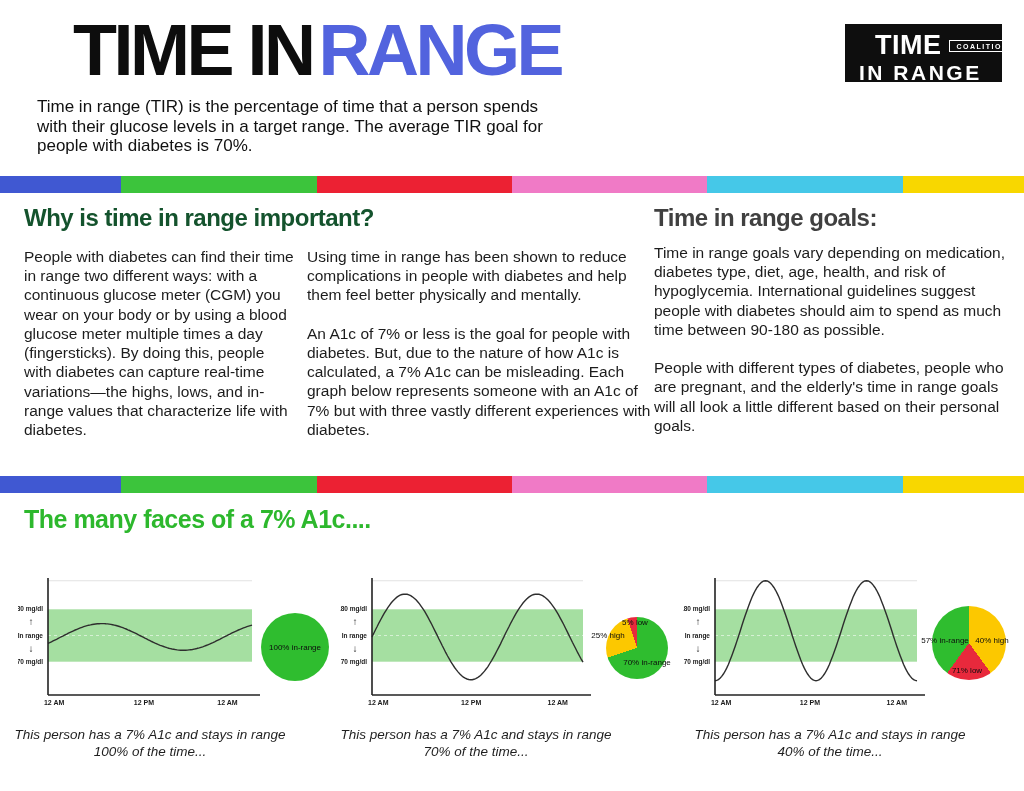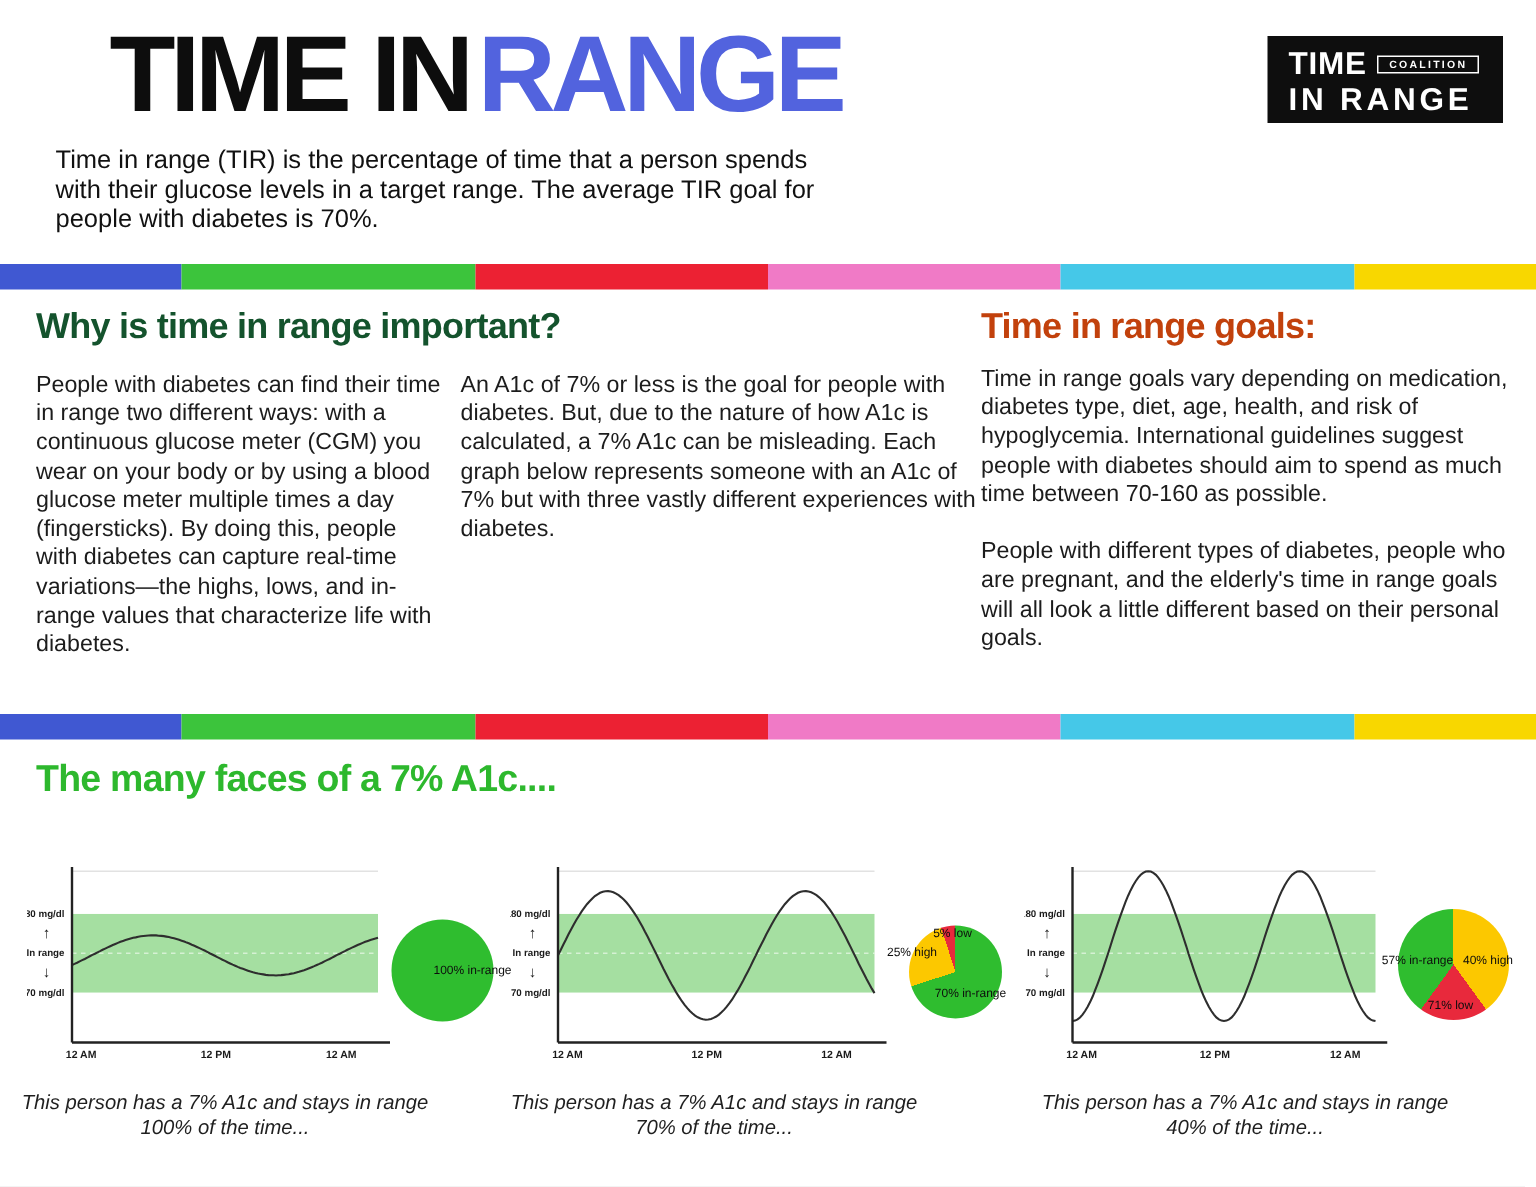--- a/index.html
+++ b/index.html
@@ -11,31 +11,31 @@
   }
   
   .title { position: absolute; left: 33px; top: 14px; font-size: 72px; font-weight: 800;
            letter-spacing: -3.5px; line-height: 1; color: #0d0d0d; white-space: nowrap; margin-left: 40px; }
   .title .blue { color: #5263de; margin-left: 6px; }
   .subtitle { position: absolute; left: 37px; top: 97px; width: 525px;
               font-size: 17px; font-weight: 400; line-height: 1.16; color: #111; }
   .logo { position: absolute; left: 845px; top: 24px; width: 157px; height: 58px;
           background: #0e0e0e; color: #fff; padding: 8px 12px 6px 14px; }
   .logo-row1 { display: flex; align-items: center; gap: 7px; }
-  .logo-time { font-size: 21px; font-weight: 800; letter-spacing: 0.5px; line-height: 1; }
+  .logo-time { font-size: 27px; font-weight: 800; letter-spacing: 0.5px; line-height: 1; margin-left: 16px; }
   .logo-badge { border: 1px solid #fff; font-size: 7px; font-weight: 700; letter-spacing: 1.5px;
                 padding: 2px 7px 1px; line-height: 1; }
   .logo-row2 { font-size: 21px; font-weight: 800; letter-spacing: 2.5px; line-height: 1; margin-top: 3px; }
   
   .stripe { position: absolute; left: 0; width: 1024px; height: 17px; display: flex; }
   
   .h-blue  { position: absolute; left: 24px; top: 204px; font-size: 24px; font-weight: 800;
              letter-spacing: -0.5px; color: #14532d; }
   .h-red   { position: absolute; left: 654px; top: 204px; font-size: 24px; font-weight: 800;
-             letter-spacing: -0.5px; color: #c2410c; }
+             letter-spacing: -0.5px; color: #404040; }
   .h-green { position: absolute; left: 24px; top: 505px; font-size: 25px; font-weight: 800;
              letter-spacing: -0.5px; color: #2db82d; }
   .body-col { position: absolute; font-size: 15.5px; line-height: 1.24; color: #1c1c1c; }
   .body-col p + p { margin-top: 19px; }
   #col1 { left: 24px;  top: 247px; width: 272px; }
   #col2 { left: 307px; top: 247px; width: 345px; }
   #col3 { left: 654px; top: 243px; width: 352px; }
   
   .line-chart { position: absolute; }
   .pie-wrap { position: absolute; }
@@ -78,26 +78,27 @@
       <div style="background: rgb(240, 122, 198); flex: 1 1 0px;"></div>
       <div style="background: rgb(69, 200, 232); flex: 1 1 0px;"></div>
       <div style="background: rgb(248, 215, 0); flex: 0.62 1 0px;"></div>
     </div>
 
   <div class="h-blue">Why is time in range important?</div>
   <div class="body-col" id="col1">
     <p>People with diabetes can find their time in range two different ways: with a continuous glucose meter (CGM) you wear on your body or by using a blood glucose meter multiple times a day (fingersticks). By doing this, people with diabetes can capture real-time variations—the highs, lows, and in-range values that characterize life with diabetes.</p>
   </div>
   <div class="body-col" id="col2">
+    <p>Using time in range has been shown to reduce complications in people with diabetes and help them feel better physically and mentally.</p>
     <p>An A1c of 7% or less is the goal for people with diabetes. But, due to the nature of how A1c is calculated, a 7% A1c can be misleading. Each graph below represents someone with an A1c of 7% but with three vastly different experiences with diabetes.</p>
   </div>
 
   <div class="h-red">Time in range goals:</div>
   <div class="body-col" id="col3">
-    <p>Time in range goals vary depending on medication, diabetes type, diet, age, health, and risk of hypoglycemia. International guidelines suggest people with diabetes should aim to spend as much time between 70-160 as possible.</p>
+    <p>Time in range goals vary depending on medication, diabetes type, diet, age, health, and risk of hypoglycemia. International guidelines suggest people with diabetes should aim to spend as much time between 90-180 as possible.</p>
     <p>People with different types of diabetes, people who are pregnant, and the elderly's time in range goals will all look a little different based on their personal goals.</p>
   </div>
 
   <div class="h-green">The many faces of a 7% A1c....</div>
 
   <svg class="line-chart" style="left:18px; top:576px" width="242" height="134">
       <rect x="30" y="33.3" width="204" height="52.4" fill="#a5dfa1"></rect>
       <line x1="30" x2="234" y1="4.760000000000004" y2="4.760000000000004" stroke="#e2e2e2" stroke-width="1"></line>
       <line x1="30" x2="234" y1="59.5" y2="59.5" stroke="rgba(255,255,255,0.55)" stroke-width="1" stroke-dasharray="3,3"></line>
       <path d="M30.0 67.3 L31.7 66.6 L33.4 65.8 L35.1 64.9 L36.8 64.1 L38.5 63.3 L40.2 62.4 L41.9 61.5 L43.6 60.6 L45.3 59.8 L47.0 58.9 L48.7 58.1 L50.4 57.2 L52.1 56.4 L53.8 55.6 L55.5 54.8 L57.2 54.0 L58.9 53.3 L60.6 52.6 L62.3 51.9 L64.0 51.3 L65.7 50.7 L67.4 50.2 L69.1 49.7 L70.8 49.2 L72.5 48.9 L74.2 48.5 L75.9 48.2 L77.6 48.0 L79.3 47.8 L81.0 47.7 L82.7 47.6 L84.4 47.6 L86.1 47.6 L87.8 47.8 L89.5 47.9 L91.2 48.1 L92.9 48.4 L94.6 48.7 L96.3 49.1 L98.0 49.5 L99.7 50.0 L101.4 50.5 L103.1 51.1 L104.8 51.7 L106.5 52.4 L108.2 53.0 L109.9 53.8 L111.6 54.5 L113.3 55.3 L115.0 56.1 L116.7 56.9 L118.4 57.7 L120.1 58.6 L121.8 59.5 L123.5 60.3 L125.2 61.2 L126.9 62.1 L128.6 62.9 L130.3 63.8 L132.0 64.6 L133.7 65.5 L135.4 66.3 L137.1 67.1 L138.8 67.8 L140.5 68.6 L142.2 69.3 L143.9 69.9 L145.6 70.5 L147.3 71.1 L149.0 71.7 L150.7 72.2 L152.4 72.6 L154.1 73.0 L155.8 73.3 L157.5 73.6 L159.2 73.9 L160.9 74.1 L162.6 74.2 L164.3 74.2 L166.0 74.3 L167.7 74.2 L169.4 74.1 L171.1 73.9 L172.8 73.7 L174.5 73.5 L176.2 73.1 L177.9 72.8 L179.6 72.3 L181.3 71.9 L183.0 71.3 L184.7 70.8 L186.4 70.2 L188.1 69.5 L189.8 68.8 L191.5 68.1 L193.2 67.3 L194.9 66.6 L196.6 65.8 L198.3 64.9 L200.0 64.1 L201.7 63.3 L203.4 62.4 L205.1 61.5 L206.8 60.6 L208.5 59.8 L210.2 58.9 L211.9 58.1 L213.6 57.2 L215.3 56.4 L217.0 55.6 L218.7 54.8 L220.4 54.0 L222.1 53.3 L223.8 52.6 L225.5 51.9 L227.2 51.3 L228.9 50.7 L230.6 50.2 L232.3 49.7 L234.0 49.2" fill="none" stroke="#2e2e2e" stroke-width="1.4"></path>
@@ -107,21 +108,21 @@
       <text x="125.9" y="129" text-anchor="middle" font-size="7" font-weight="700" fill="#1a1a1a">12 PM</text>
       <text x="209.5" y="129" text-anchor="middle" font-size="7" font-weight="700" fill="#1a1a1a">12 AM</text>
       <text x="25" y="35.3" text-anchor="end" font-size="6.5" font-weight="700" fill="#1a1a1a">180 mg/dl</text>
       <text x="25" y="61.5" text-anchor="end" font-size="6.5" font-weight="700" fill="#1a1a1a">In range</text>
       <text x="25" y="87.7" text-anchor="end" font-size="6.5" font-weight="700" fill="#1a1a1a">70 mg/dl</text>
       <text x="13" y="49.4" text-anchor="middle" font-size="10" fill="#1a1a1a">↑</text>
       <text x="13" y="75.6" text-anchor="middle" font-size="10" fill="#1a1a1a">↓</text>
     </svg>
   <div class="pie-wrap" style="left:261px; top:613px; width:68px; height:68px">
     <div class="pie-circle" style="background: conic-gradient(rgb(47, 189, 47) 0deg, rgb(47, 189, 47) 360deg);"></div>
-  <span class="pie-label" style="left: 34px; top: 34px; margin-left: 20px;">100% in-range</span>
+  <span class="pie-label" style="left: 34px; top: 34px;">100% in-range</span>
     </div>
   <div class="caption" style="left:10px">This person has a 7% A1c and stays in range 100% of the time...</div>
 
   <svg class="line-chart" style="left:340px; top:576px" width="252" height="134">
       <rect x="32" y="33.3" width="211" height="52.4" fill="#a5dfa1"></rect>
       <line x1="32" x2="243" y1="4.760000000000004" y2="4.760000000000004" stroke="#e2e2e2" stroke-width="1"></line>
       <line x1="32" x2="243" y1="59.5" y2="59.5" stroke="rgba(255,255,255,0.55)" stroke-width="1" stroke-dasharray="3,3"></line>
       <path d="M32.0 60.9 L33.8 57.3 L35.5 53.8 L37.3 50.3 L39.0 46.8 L40.8 43.5 L42.5 40.3 L44.3 37.2 L46.1 34.3 L47.8 31.6 L49.6 29.1 L51.3 26.8 L53.1 24.8 L54.9 23.0 L56.6 21.4 L58.4 20.2 L60.1 19.2 L61.9 18.5 L63.6 18.2 L65.4 18.1 L67.2 18.3 L68.9 18.8 L70.7 19.7 L72.4 20.8 L74.2 22.2 L76.0 23.8 L77.7 25.7 L79.5 27.9 L81.2 30.3 L83.0 32.9 L84.8 35.7 L86.5 38.7 L88.3 41.9 L90.0 45.2 L91.8 48.5 L93.5 52.0 L95.3 55.6 L97.1 59.1 L98.8 62.7 L100.6 66.3 L102.3 69.8 L104.1 73.3 L105.8 76.7 L107.6 80.0 L109.4 83.1 L111.1 86.1 L112.9 88.9 L114.6 91.5 L116.4 93.9 L118.2 96.1 L119.9 98.0 L121.7 99.7 L123.4 101.1 L125.2 102.2 L127.0 103.0 L128.7 103.5 L130.5 103.8 L132.2 103.7 L134.0 103.3 L135.7 102.6 L137.5 101.7 L139.3 100.4 L141.0 98.9 L142.8 97.1 L144.5 95.1 L146.3 92.8 L148.1 90.3 L149.8 87.5 L151.6 84.6 L153.3 81.6 L155.1 78.4 L156.8 75.0 L158.6 71.6 L160.4 68.1 L162.1 64.5 L163.9 60.9 L165.6 57.3 L167.4 53.8 L169.2 50.3 L170.9 46.8 L172.7 43.5 L174.4 40.3 L176.2 37.2 L177.9 34.3 L179.7 31.6 L181.5 29.1 L183.2 26.8 L185.0 24.8 L186.7 23.0 L188.5 21.4 L190.3 20.2 L192.0 19.2 L193.8 18.5 L195.5 18.2 L197.3 18.1 L199.0 18.3 L200.8 18.8 L202.6 19.7 L204.3 20.8 L206.1 22.2 L207.8 23.8 L209.6 25.7 L211.3 27.9 L213.1 30.3 L214.9 32.9 L216.6 35.7 L218.4 38.7 L220.1 41.9 L221.9 45.2 L223.7 48.5 L225.4 52.0 L227.2 55.6 L228.9 59.1 L230.7 62.7 L232.4 66.3 L234.2 69.8 L236.0 73.3 L237.7 76.7 L239.5 80.0 L241.2 83.1 L243.0 86.1" fill="none" stroke="#2e2e2e" stroke-width="1.4"></path>
       <line x1="32" x2="32" y1="2" y2="119" stroke="#222" stroke-width="1.6"></line>
       <line x1="32" x2="251" y1="119" y2="119" stroke="#222" stroke-width="1.6"></line>

